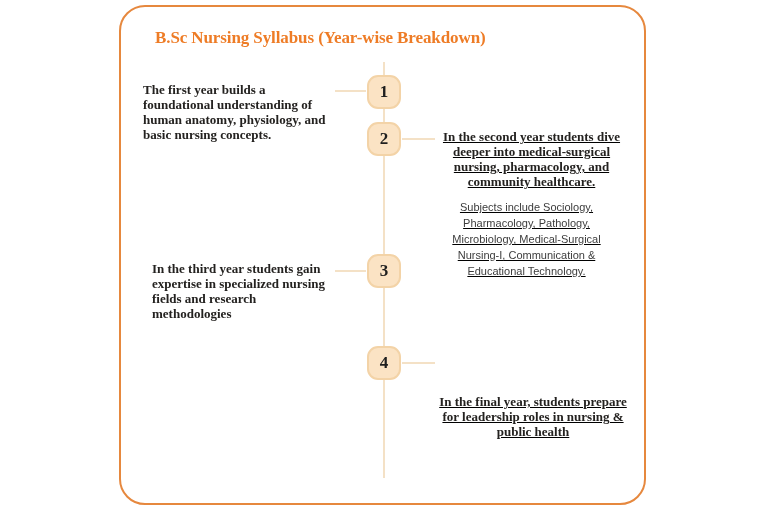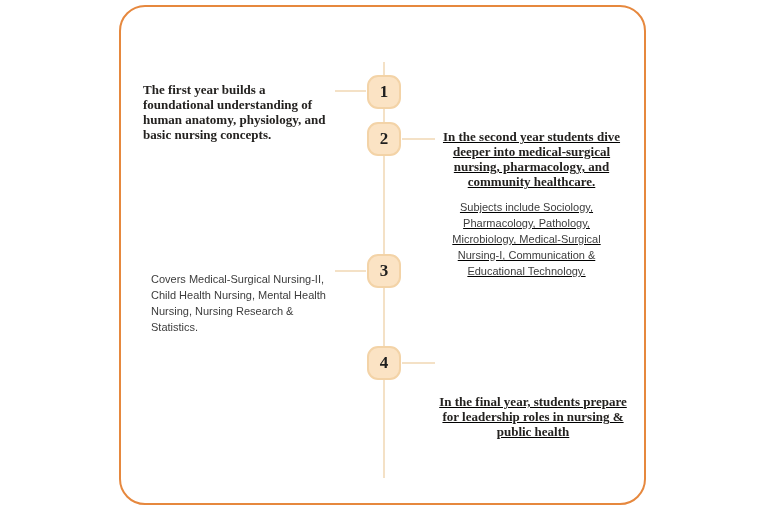--- a/index.html
+++ b/index.html
@@ -110,20 +110,21 @@
   .i2 h2 { width: 195px; }  .i2 p { width: 185px; }
   .i3 h2 { width: 181px; }  .i3 p { width: 182px; }
   .i4 h2 { width: 198px; margin-top: 40px; }  .i4 p { width: 188px; }
 </style>
 </head>
 <body>
 
 <div class="stage">
   <section class="card">
 
+    <h1 class="title">B.Sc Nursing Syllabus (Year-wise Breakdown)</h1>
 
     <div class="vline"></div>
 
     <div class="connector c1"></div>
     <div class="connector c2"></div>
     <div class="connector c3"></div>
     <div class="connector c4"></div>
 
     <div class="badge b1">
       <span class="num">1</span>
@@ -141,21 +142,21 @@
     <article class="item left i1">
       <h2>The first year builds a foundational understanding of human anatomy, physiology, and basic nursing concepts.</h2>
     </article>
 
     <article class="item right i2">
       <h2>In the second year students dive deeper into medical-surgical nursing, pharmacology, and community healthcare.</h2>
       <p>Subjects include Sociology, Pharmacology, Pathology, Microbiology, Medical-Surgical Nursing-I, Communication &amp; Educational Technology.</p>
     </article>
 
     <article class="item left i3">
-      <p>Covers Medical-Surgical Nursing-II, Child Health Nursing, Mental Health Nursing, Nursing Research &amp; Statistics.</p>
+      <h2>In the third year students gain expertise in specialized nursing fields and research methodologies</h2>
     </article>
 
     <article class="item right i4">
       <h2>In the final year, students prepare for leadership roles in nursing &amp; public health</h2>
     </article>
 
   </section>
 </div>
 
 </body></html>

